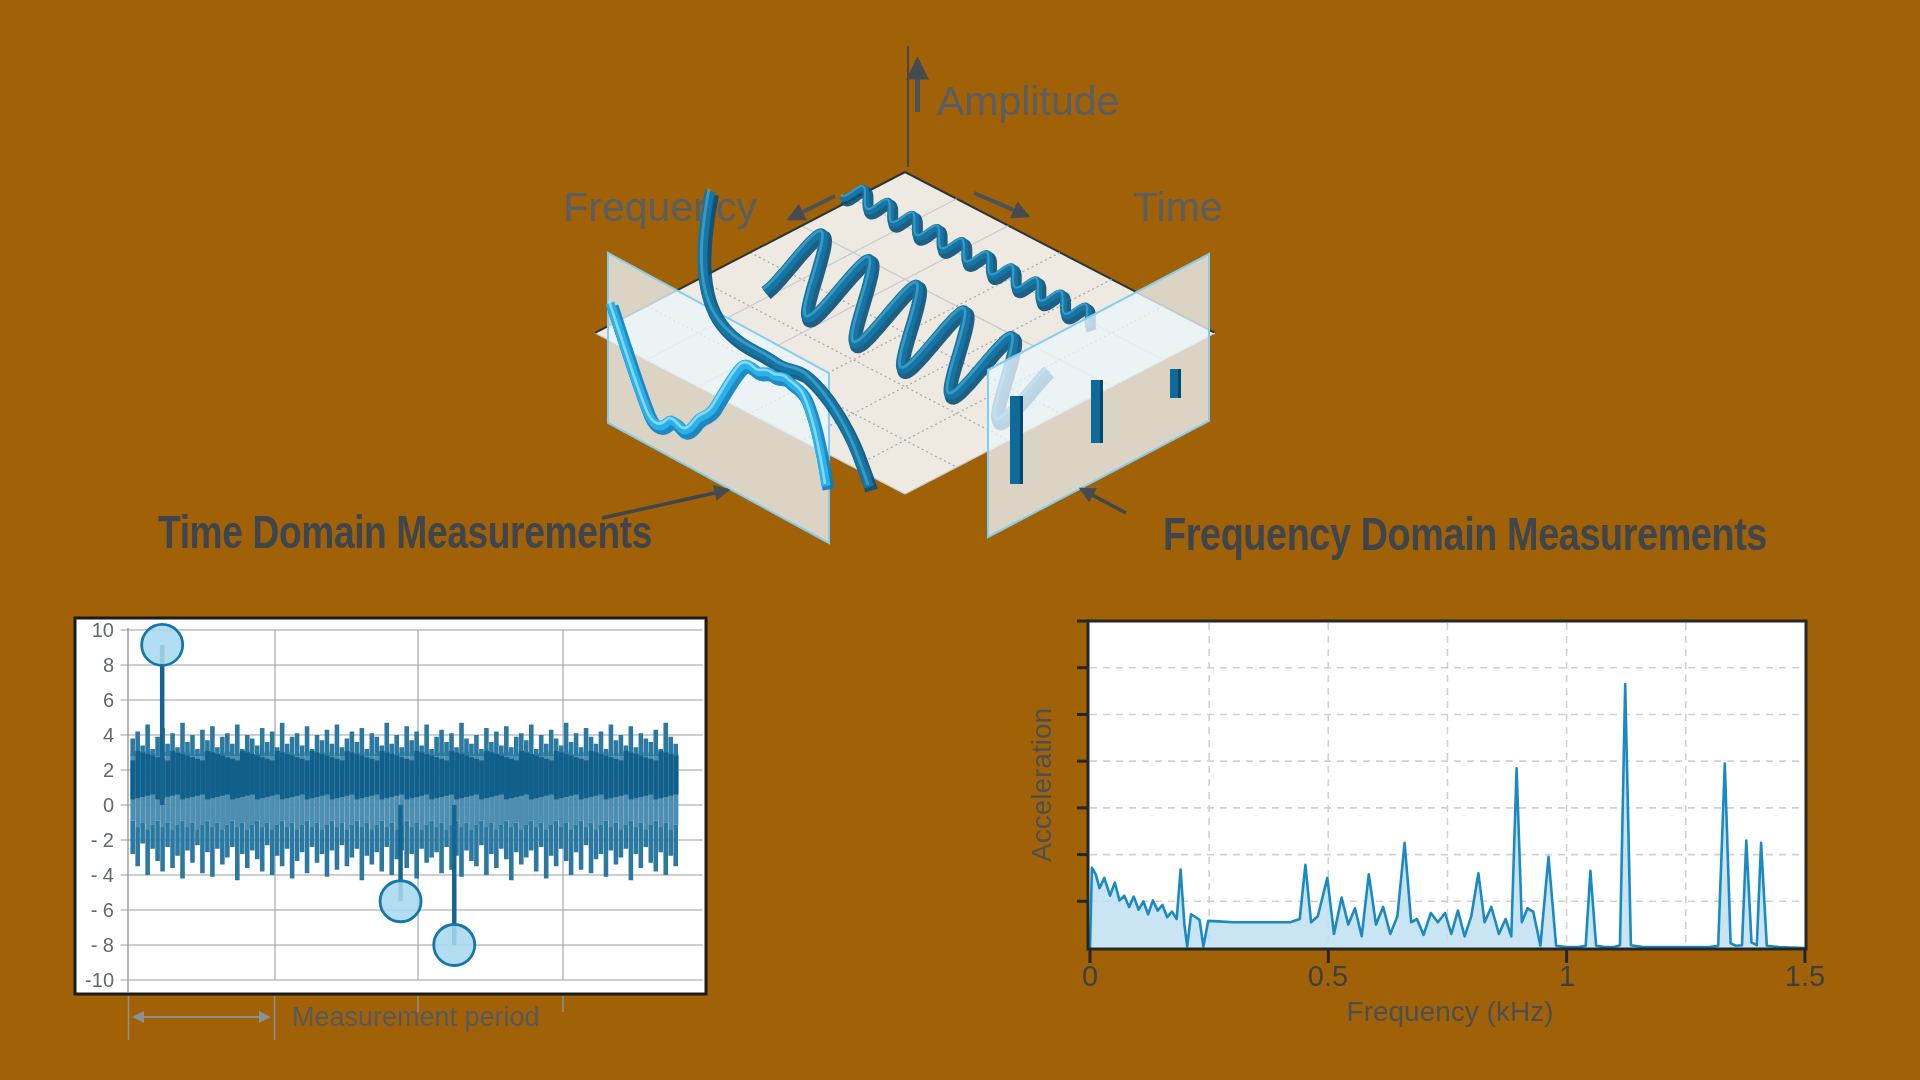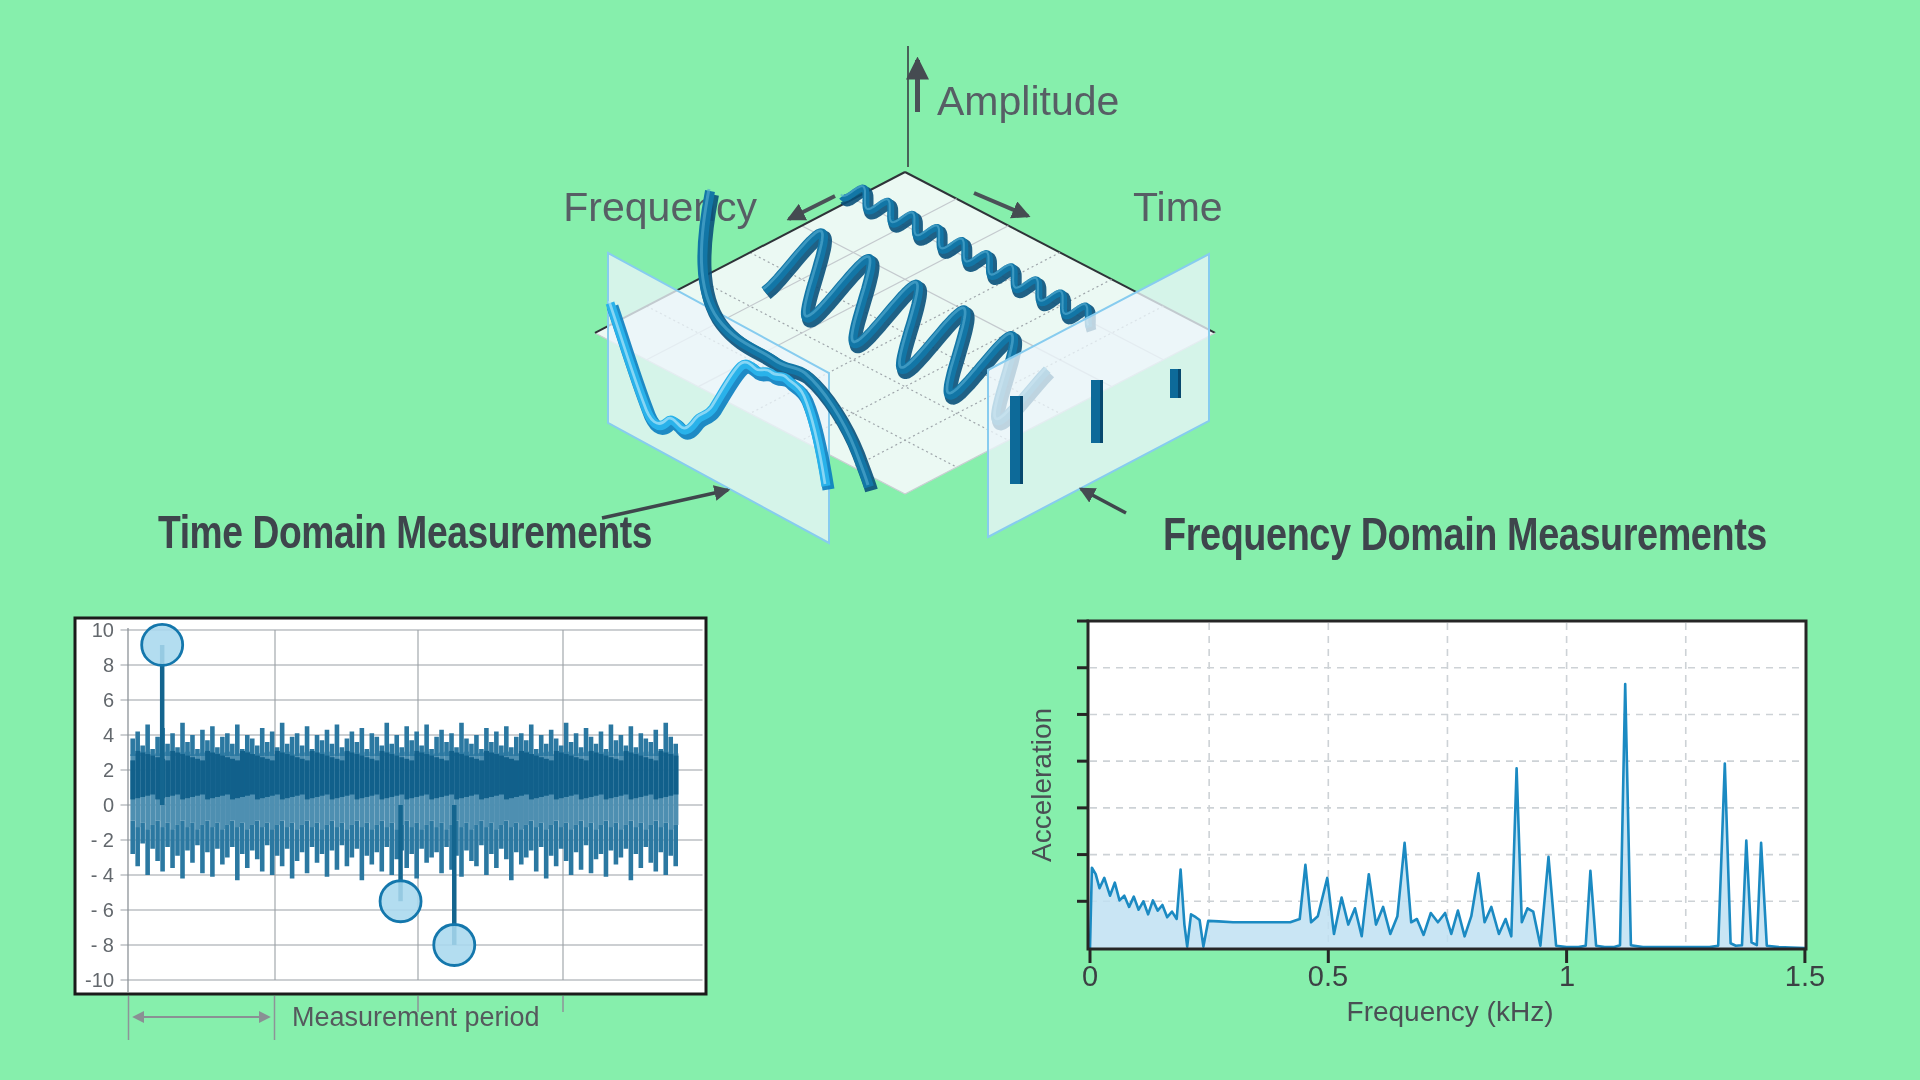--- a/index.html
+++ b/index.html
@@ -1,16 +1,16 @@
 <!DOCTYPE html>
 <html><head>
 <meta charset="utf-8">
 <style>
   html,body{margin:0;padding:0;background:#ffffff;}
-  #stage{position:relative;width:1920px;height:1080px;background:#86efac;overflow:hidden;
+  #stage{position:relative;width:1920px;height:1080px;background:#a16207;overflow:hidden;
          font-family:"Liberation Sans",sans-serif;}
   svg{display:block}
   .axlab{font:400 41px "Liberation Sans",sans-serif; fill:#575e65;}
   .hd{font:700 46px "Liberation Sans",sans-serif; fill:#3e454c; letter-spacing:-0.5px;}
   .ann{font:400 27px "Liberation Sans",sans-serif; fill:#55595d;}
   .ticklab{font:400 29px "Liberation Sans",sans-serif; fill:#3c4044;}
   .axislab2{font:400 28px "Liberation Sans",sans-serif; fill:#4a4f54;}
   .ytlab{font:400 20px "Liberation Sans",sans-serif; fill:#63686d;}
   .gl-edge{stroke:#2e3338;stroke-width:2;fill:none}
   .gl-edge2{stroke:#c9ced2;stroke-width:1.3;fill:none}

